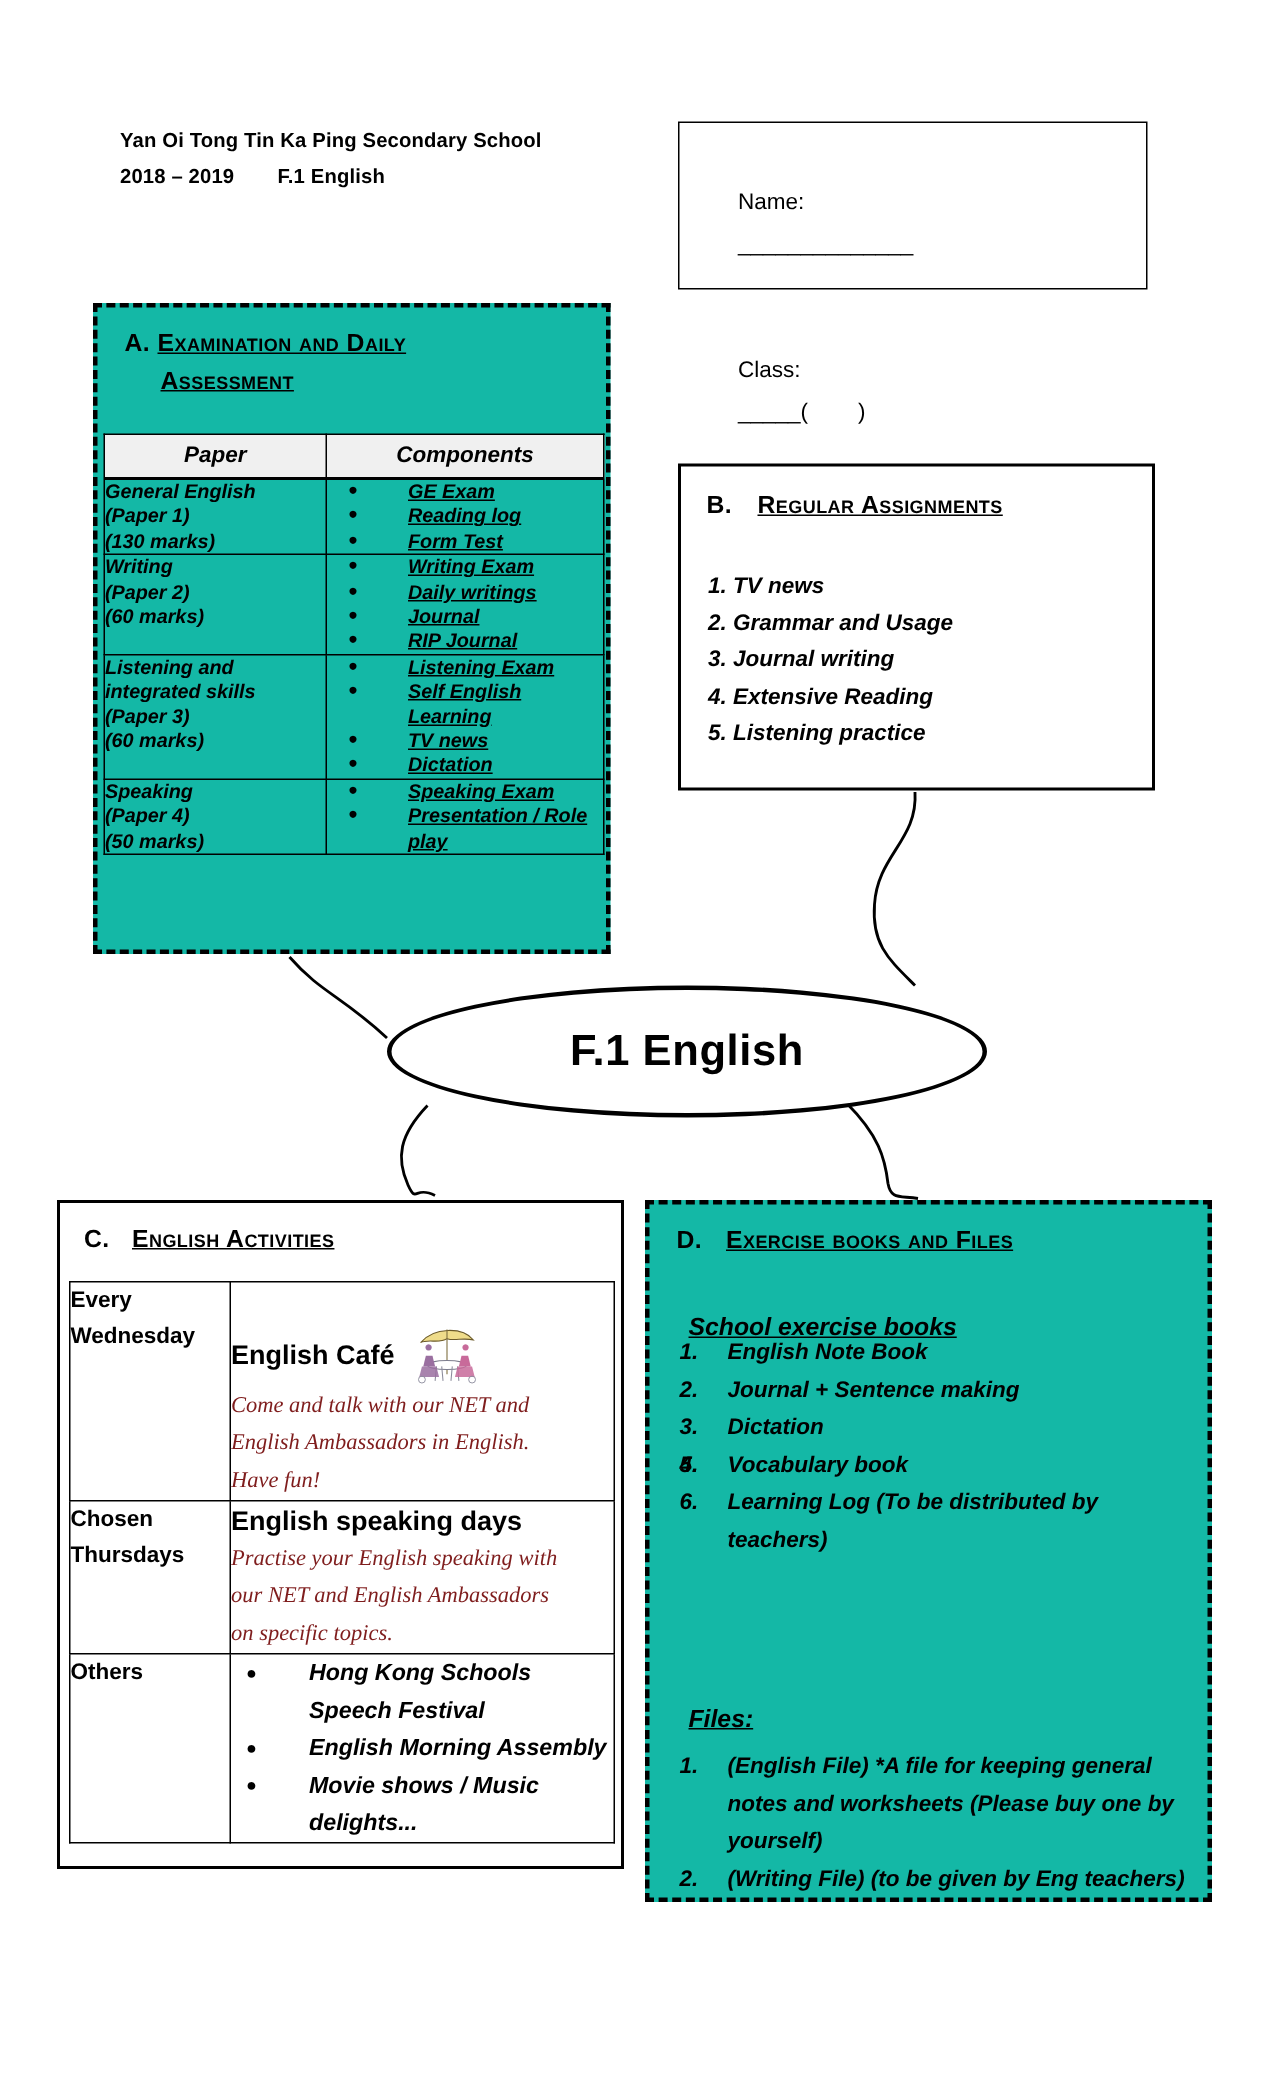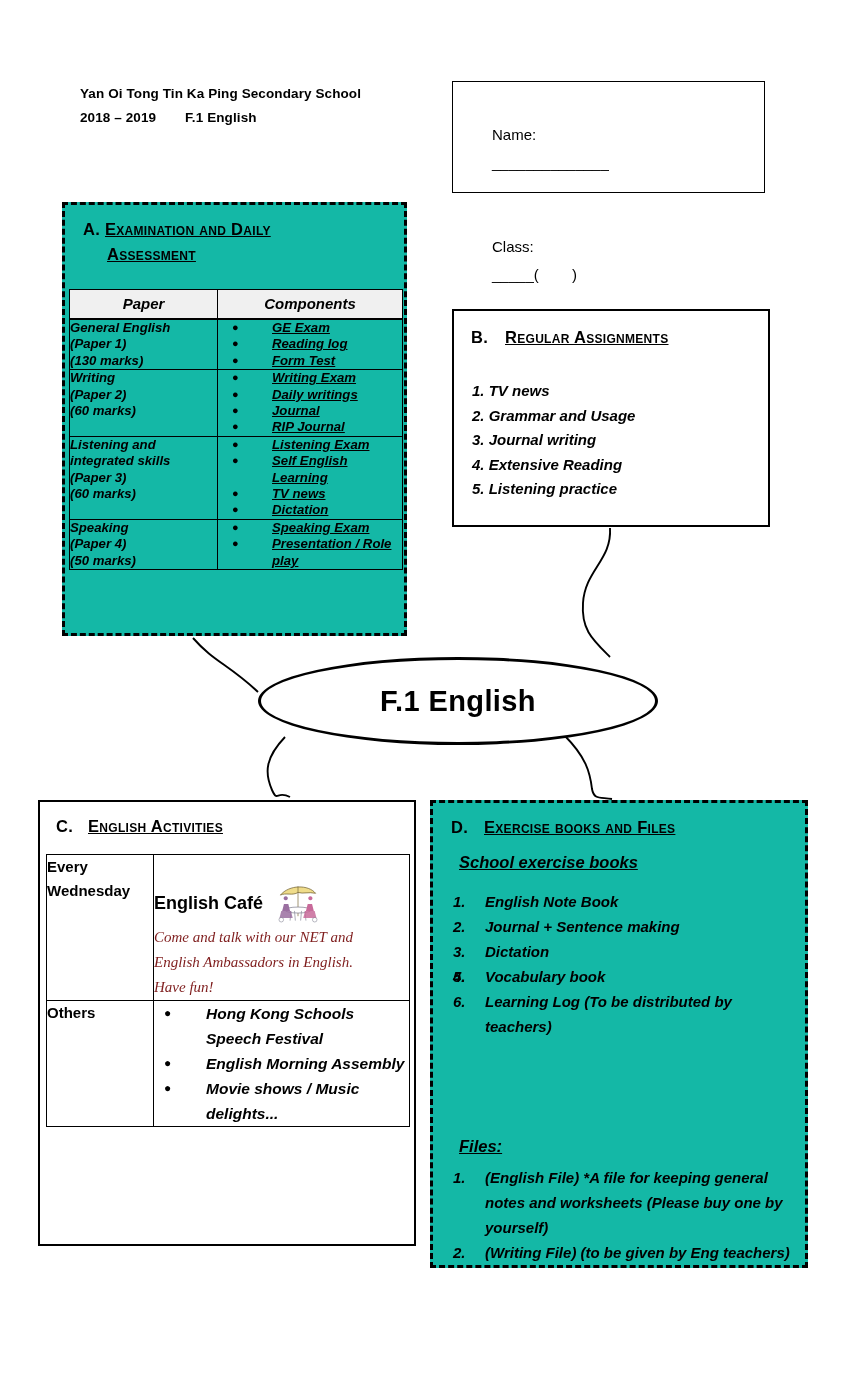--- a/index.html
+++ b/index.html
@@ -156,21 +156,21 @@
   }
 
   
   #box-d{left:430px;top:800px;width:378px;height:468px;}
   #d-title{position:absolute;left:18px;top:12px;}
   #d-title .letter{margin-right:11px;}
   .d-sub{
     position:absolute;font-weight:bold;font-style:italic;
     font-size:16.5px;text-decoration:underline;left:26px;
   }
-  #d-sub1{top:50px;text-align:right;}
+  #d-sub1{top:73px;text-align:right;}
   #d-sub2{top:334px;}
   .d-list{
     position:absolute;left:18px;margin:0;padding:0;list-style:none;
     font-style:italic;font-weight:bold;font-size:15px;line-height:25px;
     width:340px;
   }
   #d-books{top:86px;}
   #d-files{top:362px;}
   .d-list li{
     padding-left:34px;position:relative;margin-bottom:0;
@@ -358,20 +358,36 @@
               </div>
               <div class="act-desc">
                 <div>Come and talk with our NET and</div>
                 <div>English Ambassadors in English.</div>
                 <div>Have fun!</div>
               </div>
             </td>
           </tr>
           <tr>
             <td class="day-cell">
+              <div>Chosen</div>
+              <div>Thursdays</div>
+            </td>
+            <td class="act-cell">
+              <div class="act-title">
+                <span>English speaking days</span>
+              </div>
+              <div class="act-desc">
+                <div>Practise your English speaking with</div>
+                <div>our NET and English Ambassadors</div>
+                <div>on specific topics.</div>
+              </div>
+            </td>
+          </tr>
+          <tr>
+            <td class="day-cell">
               <div>Others</div>
             </td>
             <td class="act-cell">
               <ul class="others-list">
                 <li class="bulleted">Hong Kong Schools</li>
                 <li>Speech Festival</li>
                 <li class="bulleted">English Morning Assembly</li>
                 <li class="bulleted">Movie shows / Music</li>
                 <li>delights...</li>
               </ul>

